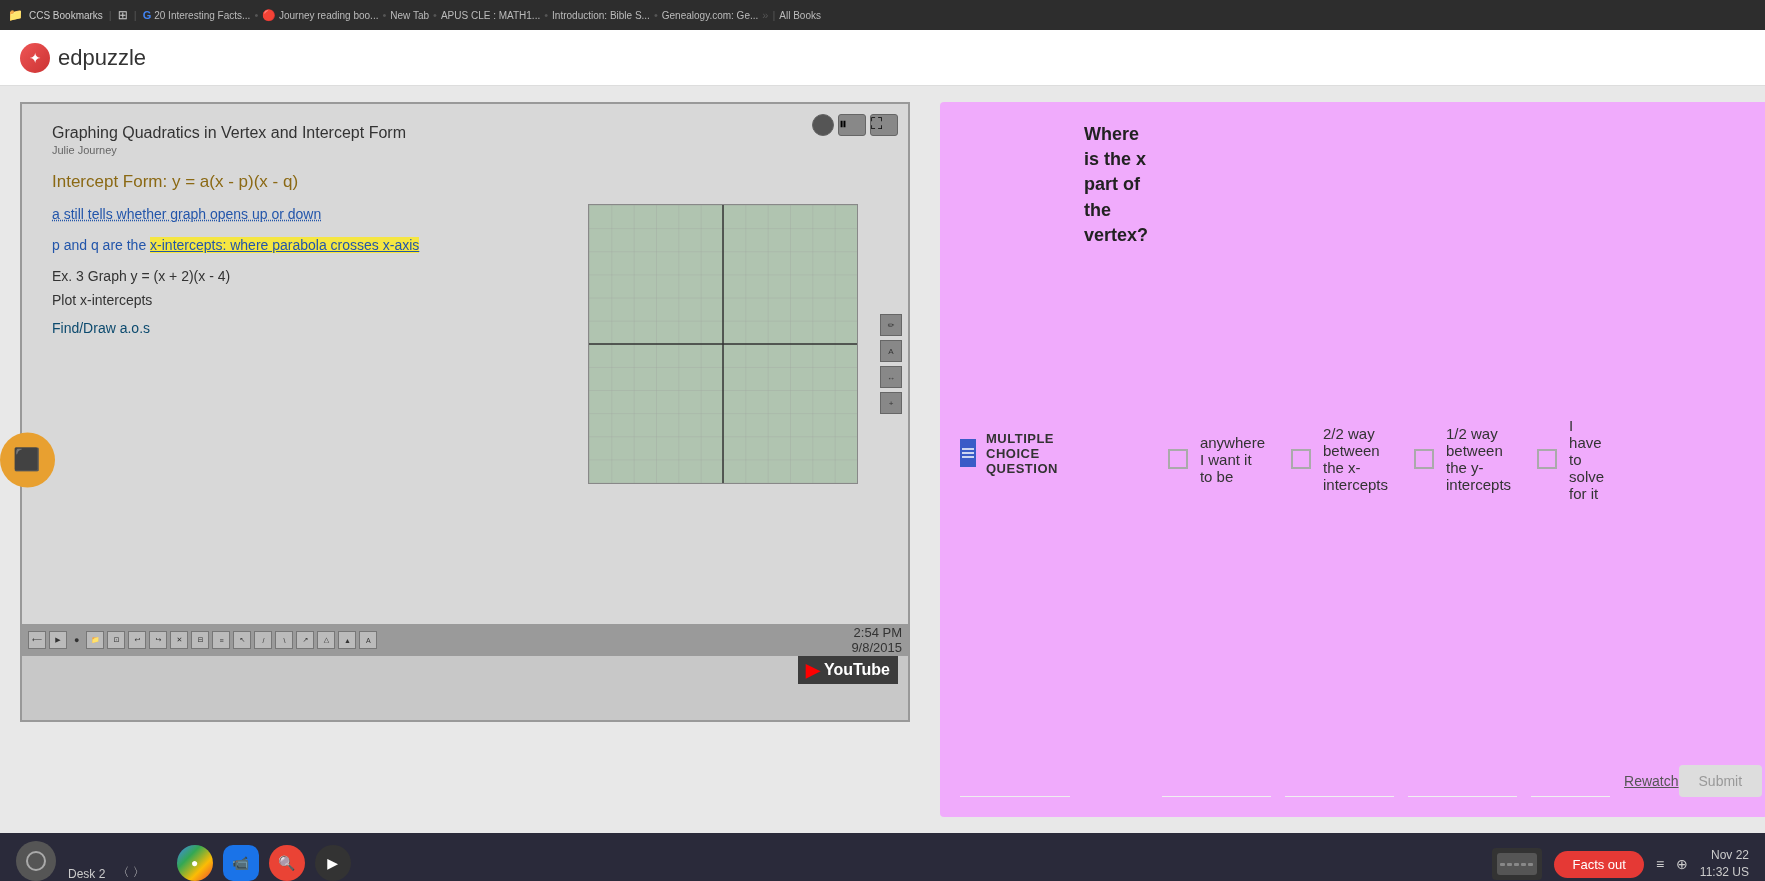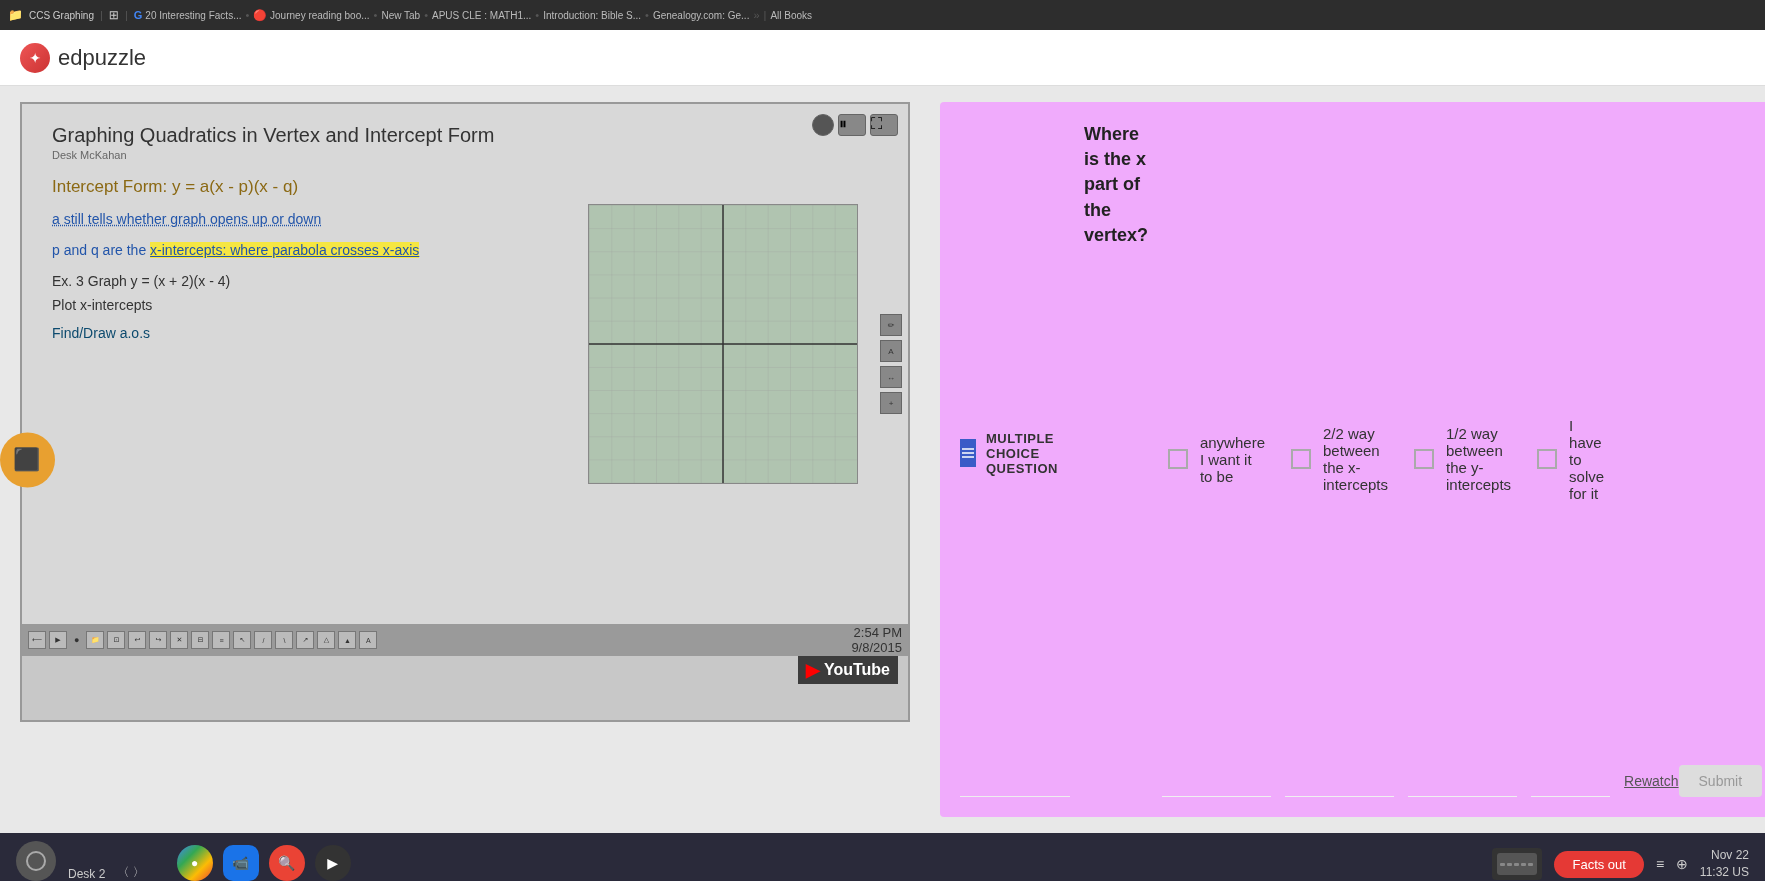--- a/index.html
+++ b/index.html
@@ -108,21 +108,21 @@
     
     .slide-content {
       background: #d8d8d8;
       width: 100%;
       height: 520px;
       padding: 20px 30px;
       position: relative;
     }
 
     .slide-title {
-      font-size: 20px;
+      font-size: 16px;
       color: #333;
       font-weight: normal;
       margin-bottom: 2px;
     }
     .slide-author {
       font-size: 11px;
       color: #666;
       margin-bottom: 16px;
     }
 
@@ -471,21 +471,21 @@
       font-size: 8px;
       color: #333;
       cursor: pointer;
     }
   </style>
 </head>
 <body>
 
 <div class="browser-chrome">
   <span style="font-size:12px;">📁</span>
-  <span style="font-size:10px;">CCS Graphing</span>
+  <span style="font-size:10px;">CCS Bookmarks</span>
   <span class="tab-sep">|</span>
   <span style="font-size:12px;">⊞</span>
   <span class="tab-sep">|</span>
   <div class="tab-bar">
     <span class="tab-item">
       <span style="color:#4285f4;font-weight:bold;font-size:11px;">G</span>
       <span>20 Interesting Facts...</span>
     </span>
     <span class="tab-sep">•</span>
     <span class="tab-item">
@@ -529,21 +529,21 @@
 
     <div class="side-nav">
       <span style="color:white;font-size:22px;">⬛</span>
     </div>
 
     <div class="video-section">
       <div class="video-wrapper">
 
         <div class="slide-content">
           <div class="slide-title">Graphing Quadratics in Vertex and Intercept Form</div>
-          <div class="slide-author">Desk McKahan</div>
+          <div class="slide-author">Julie Journey</div>
 
           <div class="slide-formula">Intercept Form:  y = a(x - p)(x - q)</div>
           <div class="slide-line">a still tells whether graph opens up or down</div>
 
           <div style="margin-bottom:14px;">
             <span style="font-size:14px;color:#2255aa;text-align:right;">p and q are the </span>
             <span style="font-size:14px;color:#2255aa;background:#f5e642;text-decoration:underline;">x-intercepts: where parabola crosses x-axis</span>
           </div>
 
           <div class="slide-example">Ex. 3  Graph   y = (x + 2)(x - 4)</div>

